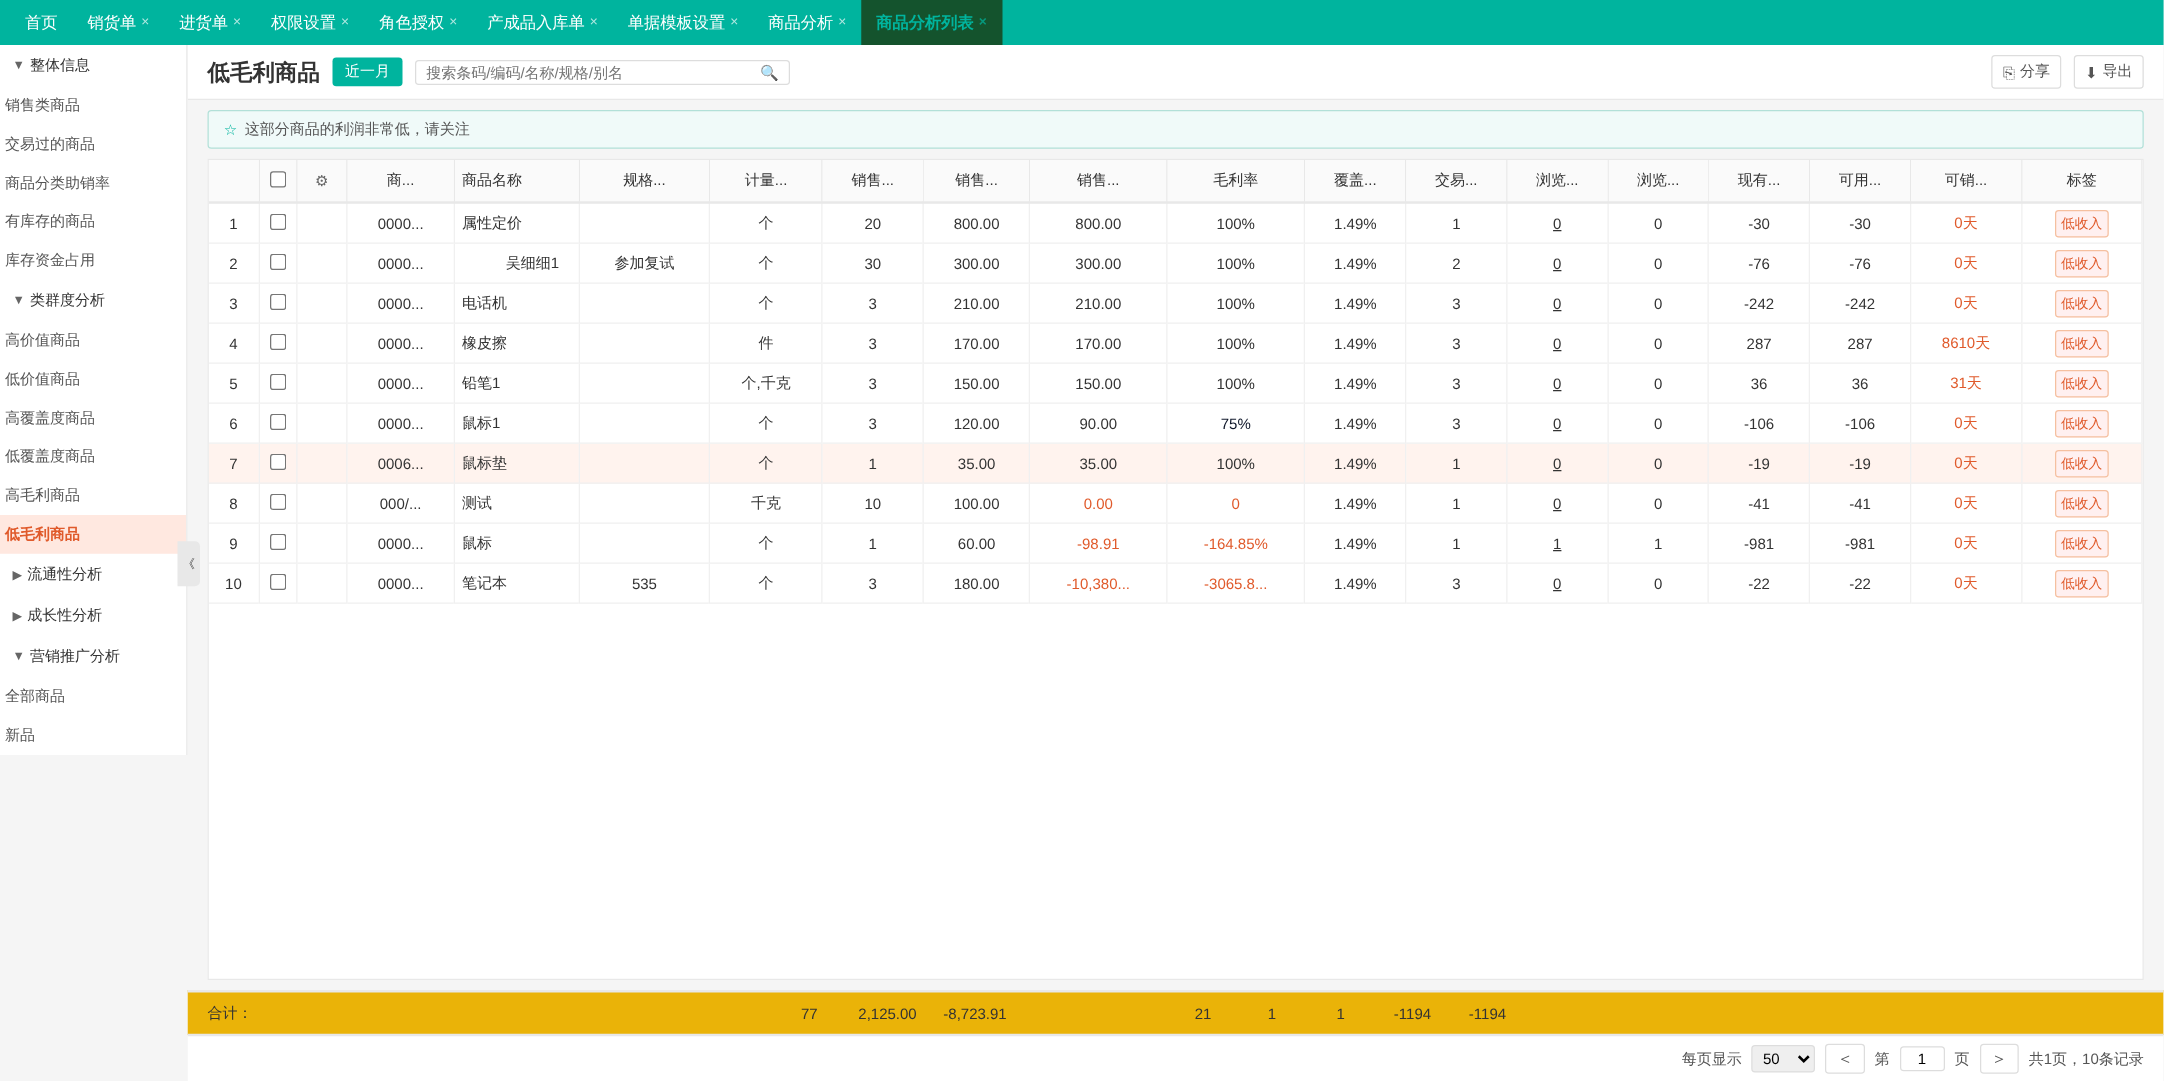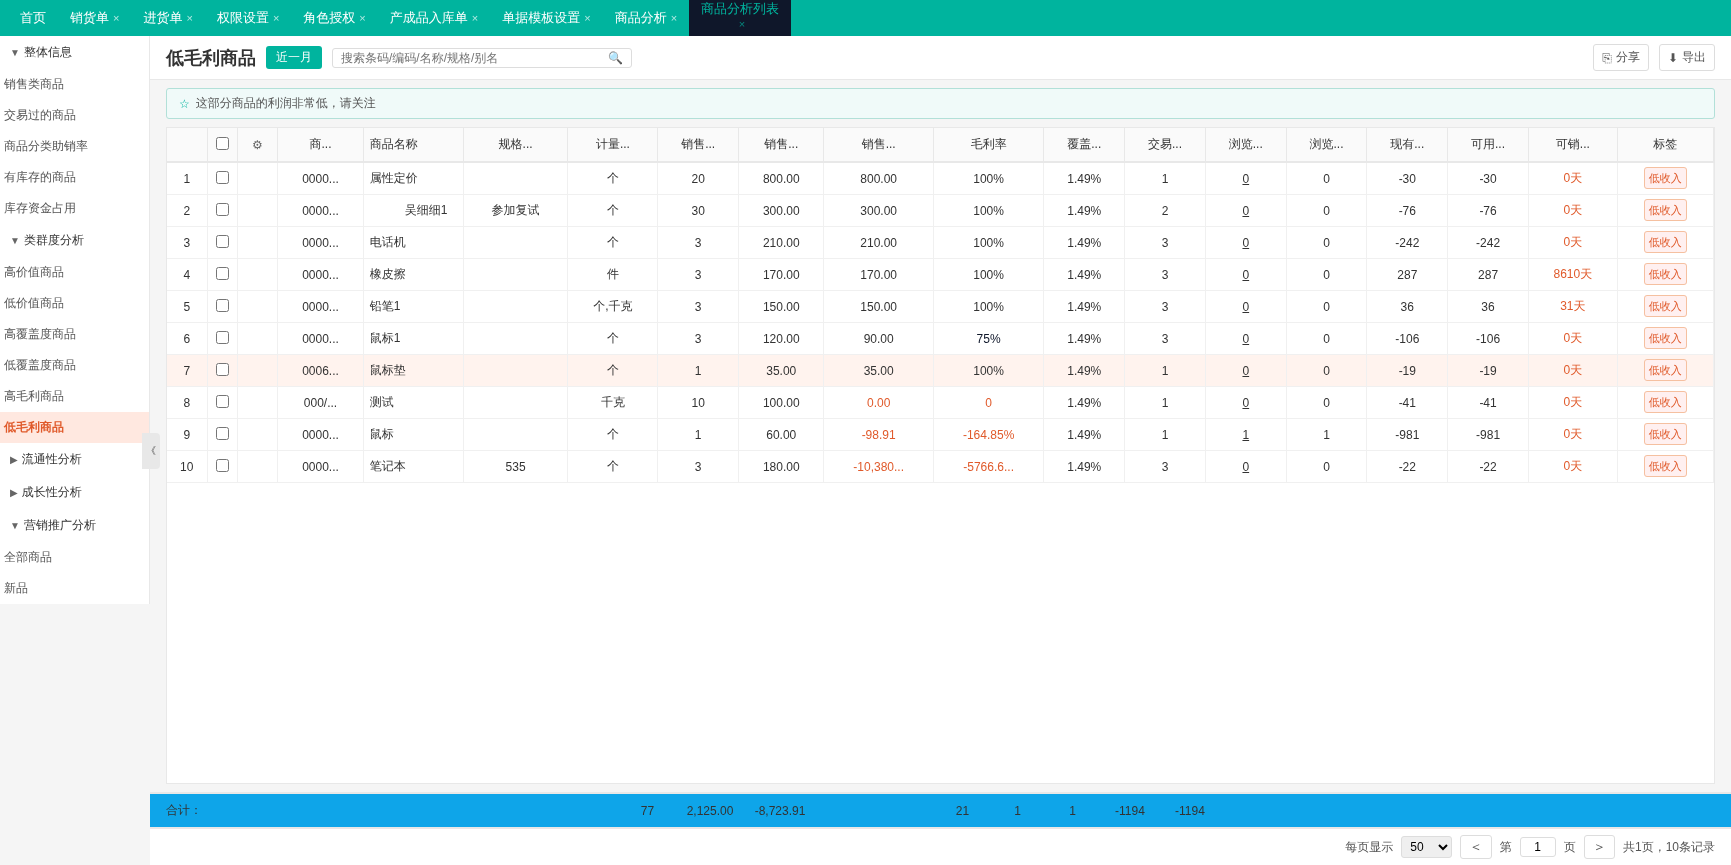--- a/index.html
+++ b/index.html
@@ -17,24 +17,23 @@
     .top-nav .nav-item {
       padding: 0 12px;
       height: 36px;
       display: flex;
       align-items: center;
       cursor: pointer;
       white-space: nowrap;
       font-size: 13px;
     }
     .top-nav .nav-item.active {
-      background: #0f172a;
+      background: #14532d;
       color: #00b49e;
-      font-weight: normal;
-      flex-direction: column;
+      font-weight: bold;
     }
     .top-nav .nav-item .close-x {
       margin-left: 4px;
       font-size: 11px;
       opacity: 0.7;
     }
 
     
     .main-layout {
       display: flex;
@@ -201,21 +200,21 @@
       color: #e05a2b;
       border: 1px solid #f5c0a0;
       border-radius: 3px;
       padding: 4px 4px;
       font-size: 11px;
     }
     .link-underline { text-decoration: underline; cursor: pointer; color: #333; }
 
     
     .total-row {
-      background: #0ea5e9;
+      background: #eab308;
       border-top: 2px solid #e8e8e8;
       display: flex;
       align-items: center;
       padding: 8px 16px;
       font-size: 12px;
       color: #333;
       border-bottom: 1px solid #e8e8e8;
     }
 
     
@@ -618,21 +617,21 @@
     <td>10</td>
     <td><input type="checkbox" style=""></td>
     <td></td>
     <td>0000...</td>
     <td class="col-name" style="text-align:left;">笔记本</td>
     <td>535</td>
     <td>个</td>
     <td>3</td>
     <td>180.00</td>
     <td style="color:#e05a2b">-10,380...</td>
-    <td style="color:#e05a2b">-5766.6...</td>
+    <td style="color:#e05a2b">-3065.8...</td>
     <td>1.49%</td>
     <td>3</td>
     <td><span class="link-underline">0</span></td>
     <td>0</td>
     <td>-22</td>
     <td>-22</td>
     <td style="color:#e05a2b">0天</td>
     <td><span class="tag-badge">低收入</span></td>
   </tr>
           </tbody>

